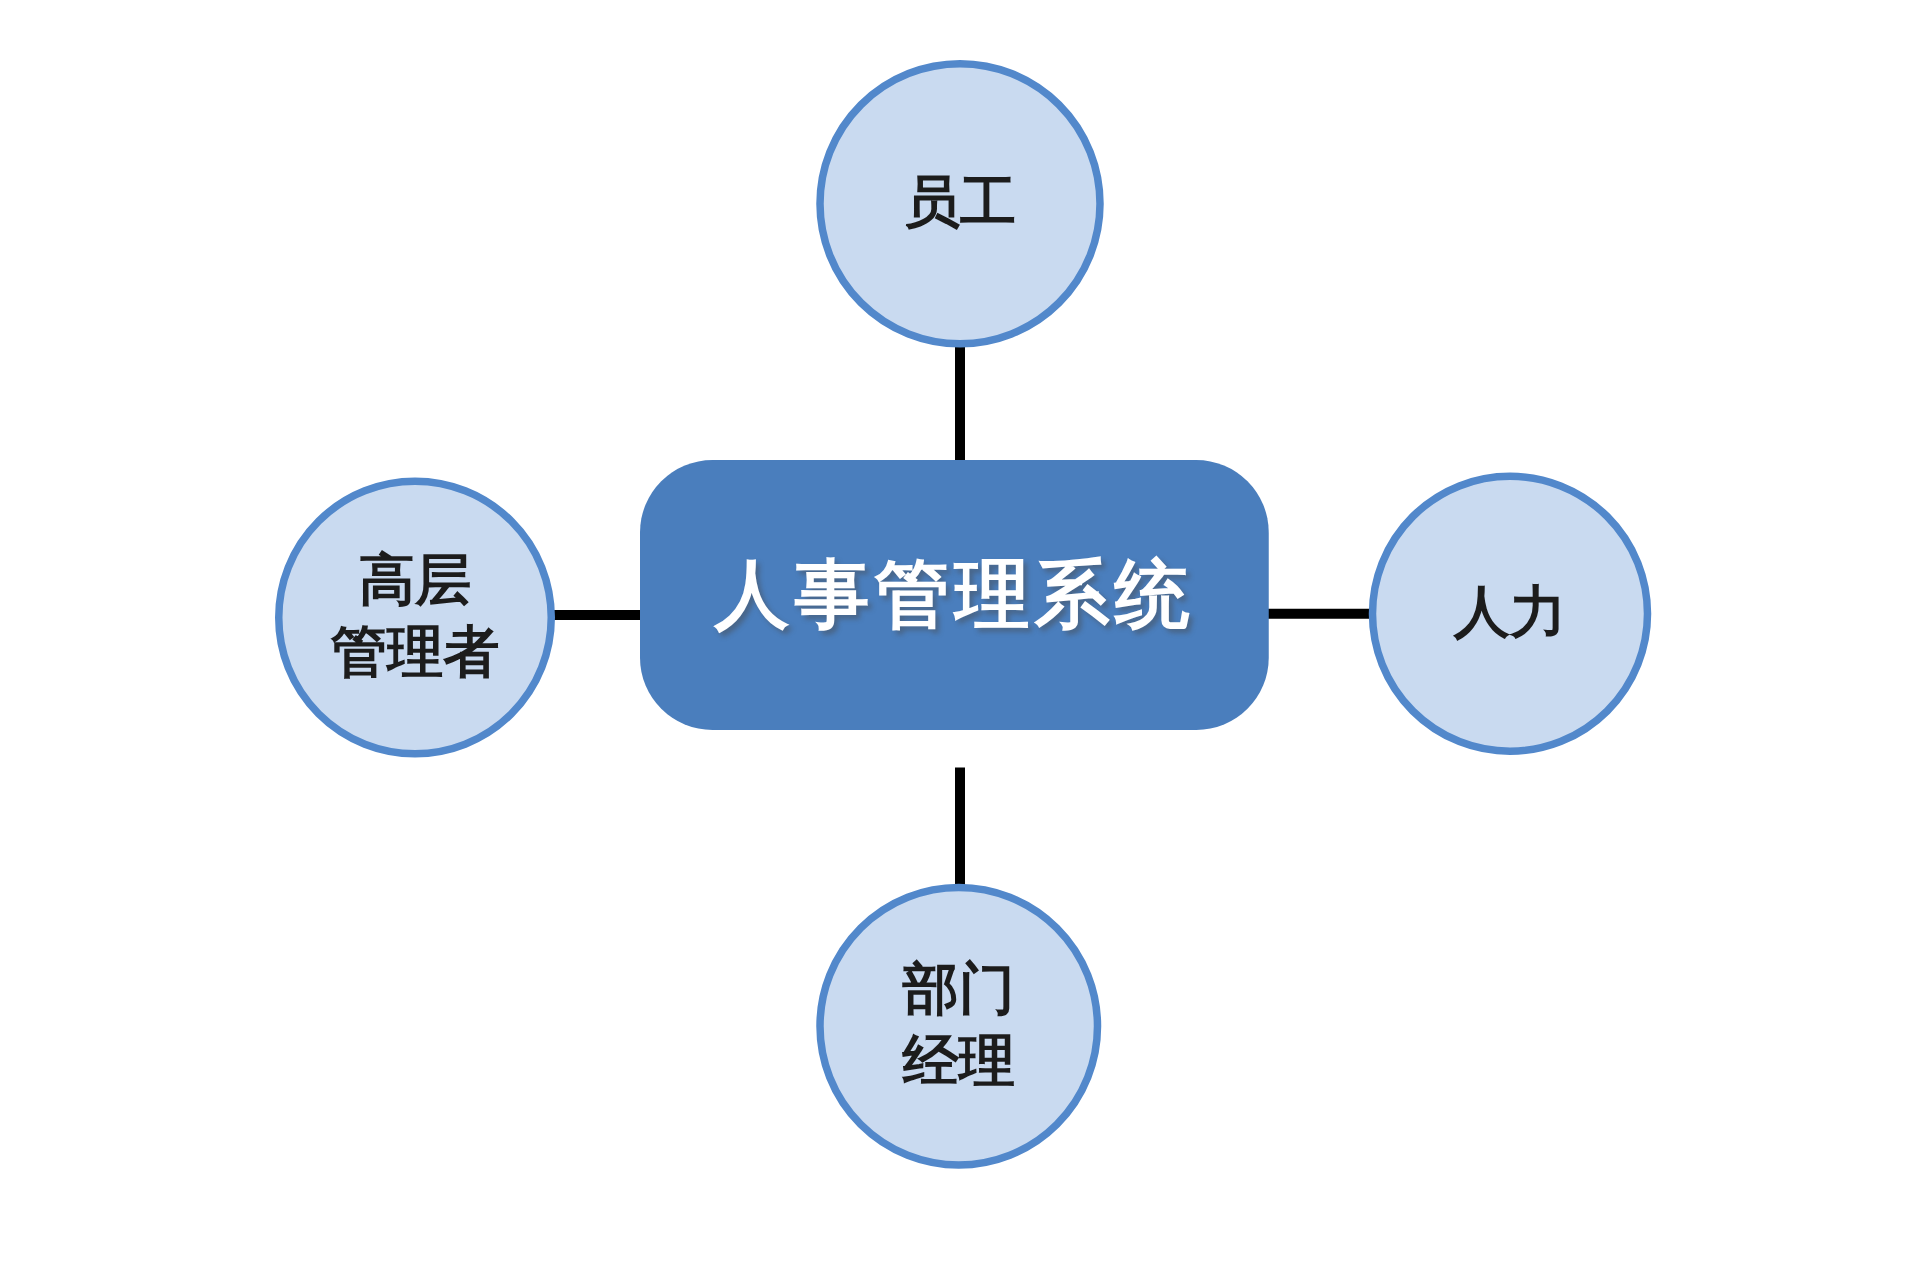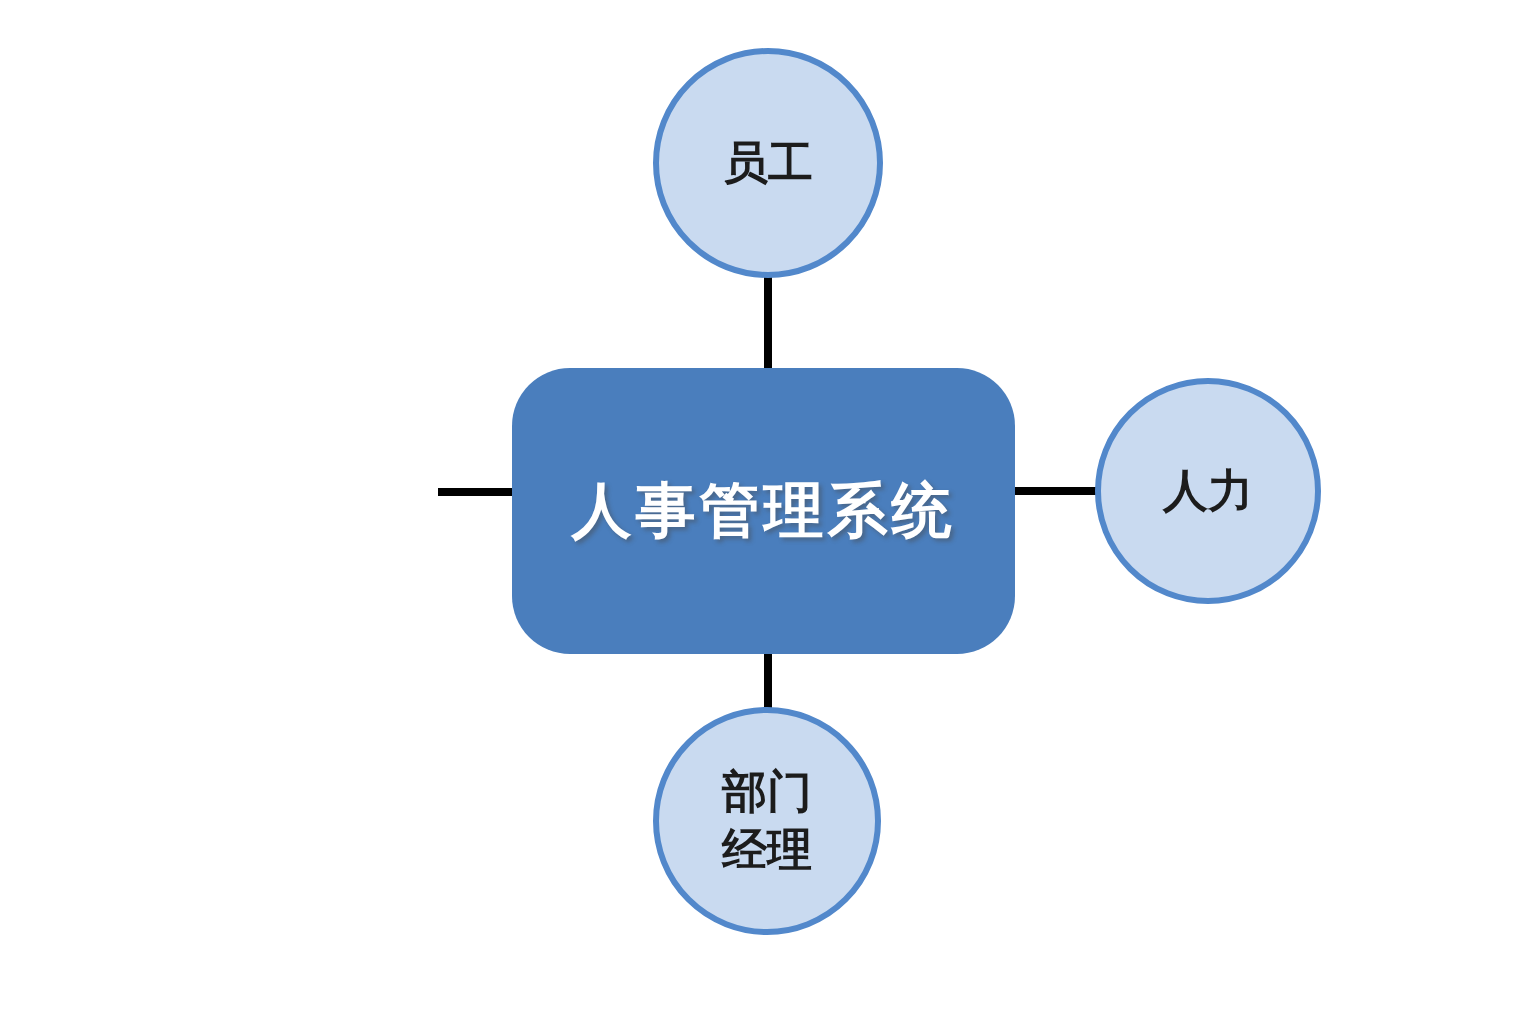--- a/index.html
+++ b/index.html
@@ -13,21 +13,21 @@
     height: 1024px;
     background: #ffffff;
     overflow: hidden;
   }
   
   .center-box {
     position: absolute;
     left: 512px;
     top: 368px;
     width: 503px;
-    height: 286px;
+    height: 216px;
     background: #4a7ebd;
     border-radius: 58px;
     display: flex;
     align-items: center;
     justify-content: center;
     z-index: 2;
   }
   .center-box .title {
     color: #ffffff;
     font-size: 60px;
@@ -48,20 +48,21 @@
     justify-content: center;
     text-align: center;
     z-index: 2;
   }
   .node-circle .line {
     color: #1c1c1c;
     font-size: 45px;
     font-weight: bold;
     line-height: 1.28;
     white-space: nowrap;
+    font-family: Liberation Serif, serif;
   }
   .circle-top    { left: 653px; top:  48px; width: 230px; height: 230px; }
   .circle-left   { left: 220px; top: 382px; width: 224px; height: 224px; }
   .circle-right  { left: 1095px; top: 378px; width: 226px; height: 226px; text-align: center; }
   .circle-bottom { left: 653px; top: 707px; width: 228px; height: 228px; }
   
   .connector {
     position: absolute;
     background: #000000;
     z-index: 1;
@@ -82,20 +83,24 @@
   <div class="connector conn-right"></div>
 
   <div class="center-box">
     <span class="title">人事管理系统</span>
   </div>
 
   <div class="node-circle circle-top">
     <span class="line">员工</span>
   </div>
 
+  <div class="node-circle circle-left">
+    <span class="line">高层</span>
+    <span class="line">管理者</span>
+  </div>
 
   <div class="node-circle circle-right">
     <span class="line">人力</span>
   </div>
 
   <div class="node-circle circle-bottom">
     <span class="line">部门</span>
     <span class="line">经理</span>
   </div>
 

